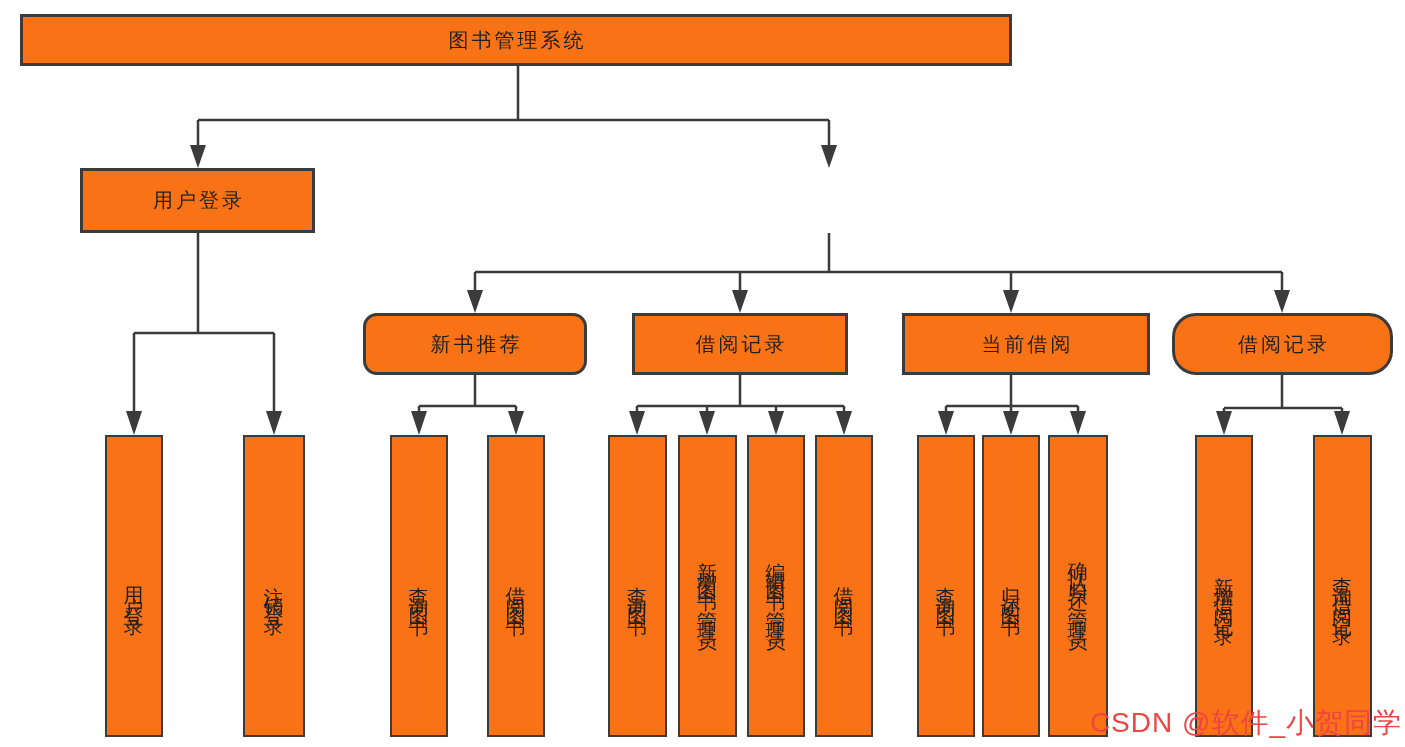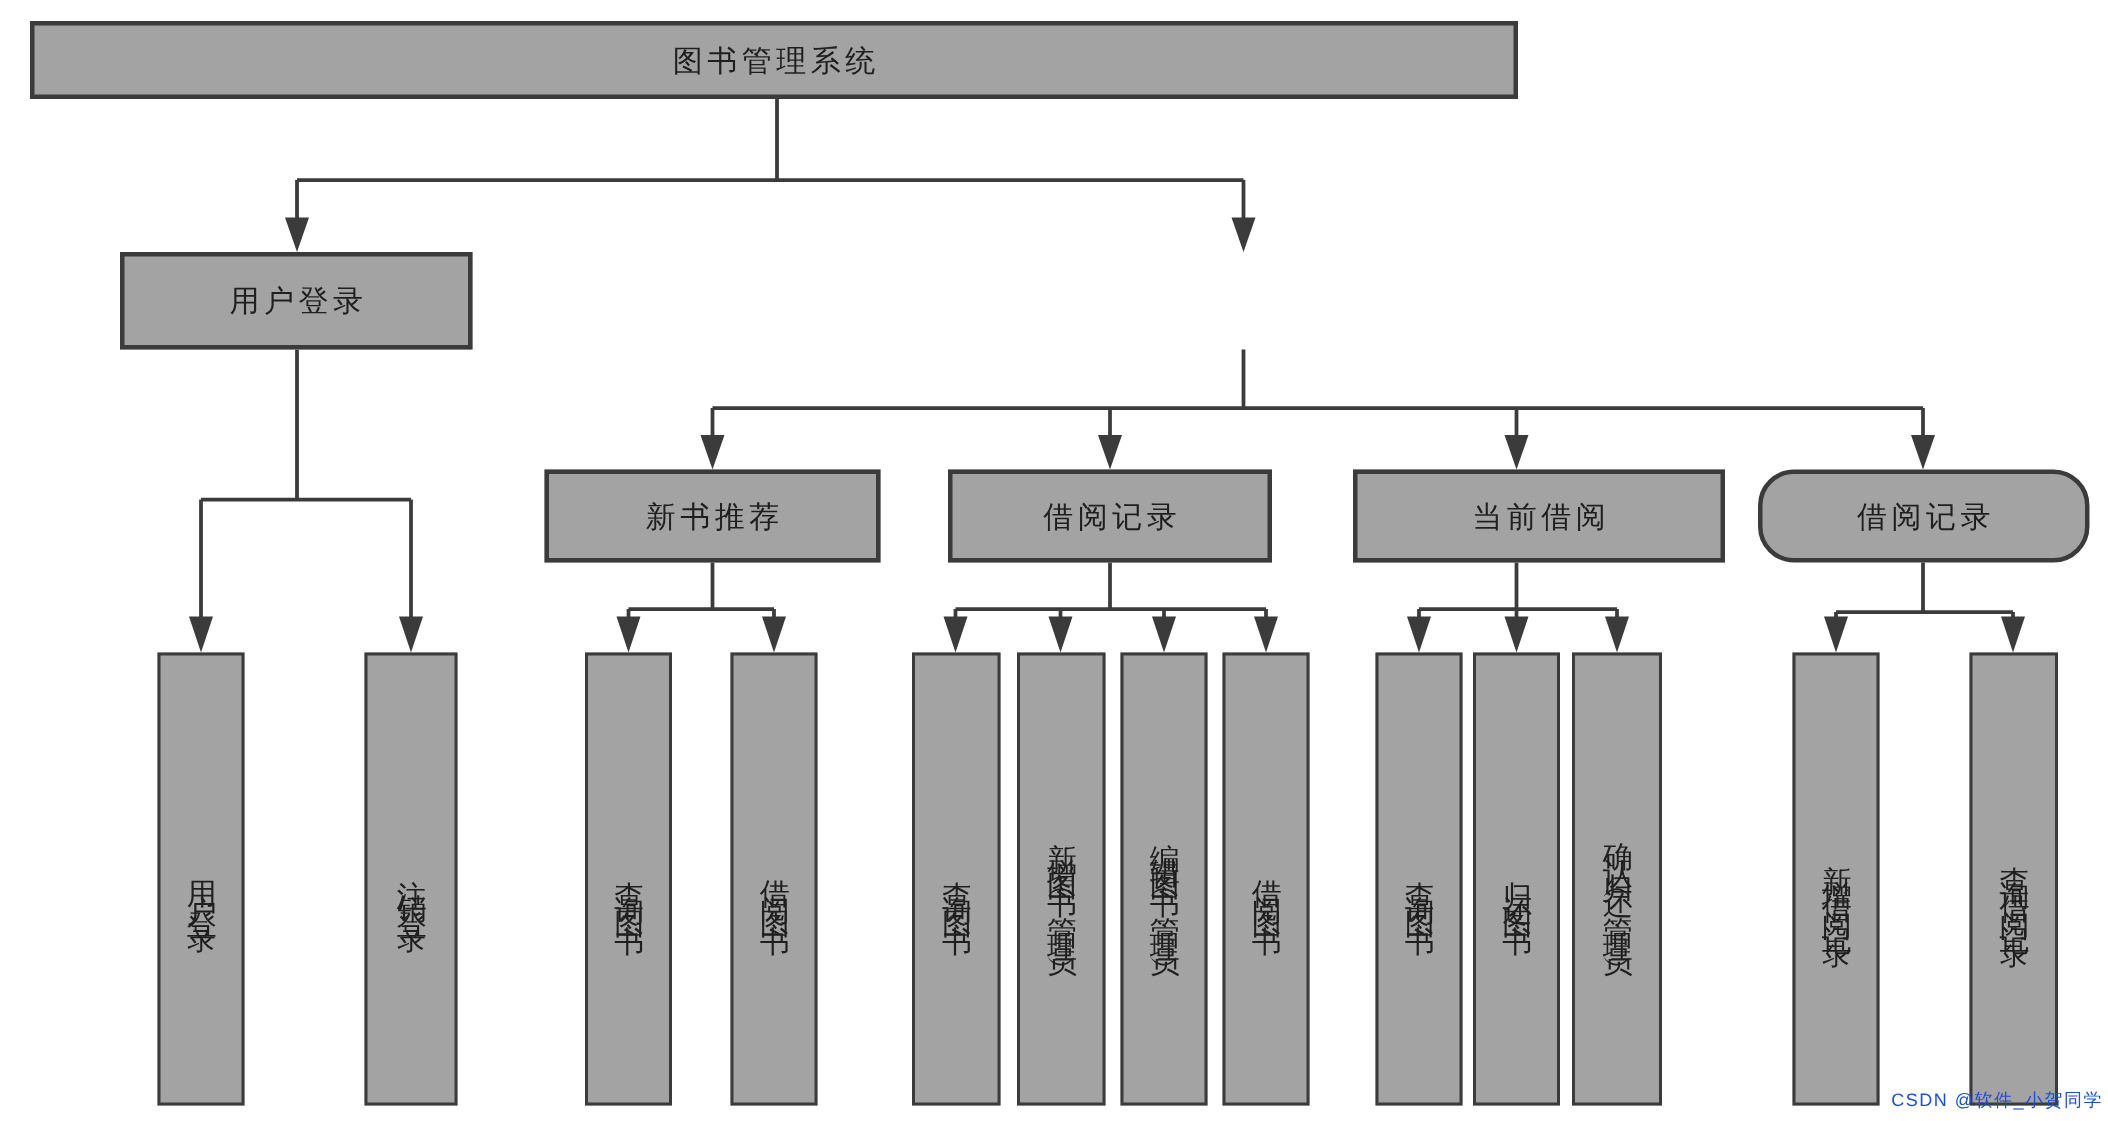--- a/index.html
+++ b/index.html
@@ -8,21 +8,21 @@
     width: 1405px;
     height: 747px;
     background: #ffffff;
     font-family: "Liberation Sans", "DejaVu Sans", sans-serif;
     overflow: hidden;
   }
   svg.connectors { position:absolute; left:0; top:0; z-index:0; }
   .box {
     position: absolute;
     box-sizing: border-box;
-    background: #a3a3a3;
+    background: #f97316;
     border: 3px solid #3b3b3b;
     display: flex;
     align-items: center;
     justify-content: center;
     color: #1f1f1f;
     z-index: 1;
   }
   .hbox { font-size: 20px; letter-spacing: 3px; }
   .hbox span { transform: translateX(1.5px); white-space: nowrap; }
   .leaf { border-width: 2.5px; }
@@ -32,22 +32,22 @@
     font-size: 20px;
     letter-spacing: 10px;
     line-height: 1;
     white-space: nowrap;
     transform: translateY(5px);
   }
   .watermark {
     position: absolute;
     right: 3px;
     bottom: 5px;
-    font-size: 12px;
-    color: #1d4ed8;
+    font-size: 28px;
+    color: #ef4444;
     letter-spacing: 1px;
     z-index: 2;
     margin-left: 44px;
   }
 </style>
 </head>
 <body>
 
 <div class="canvas">
 
@@ -112,21 +112,21 @@
   </svg>
 
   <div class="box hbox" style="left:20px; top:14px; width:992px; height:52px;">
     <span>图书管理系统</span>
   </div>
 
   <div class="box hbox" style="left:80px; top:168px; width:235px; height:65px;">
     <span>用户登录</span>
   </div>
 
-  <div class="box hbox" style="left:363px; top:313px; width:224px; height:62px;">
+  <div class="box hbox" style="left:363px; top:313px; width:224px; height:62px;border-radius:14px;">
     <span>新书推荐</span>
   </div>
   <div class="box hbox" style="left:632px; top:313px; width:216px; height:62px;">
     <span>借阅记录</span>
   </div>
   <div class="box hbox" style="left:902px; top:313px; width:248px; height:62px;">
     <span>当前借阅</span>
   </div>
   <div class="box hbox" style="left:1172px; top:313px; width:221px; height:62px;border-radius:24px;">
     <span>借阅记录</span>

